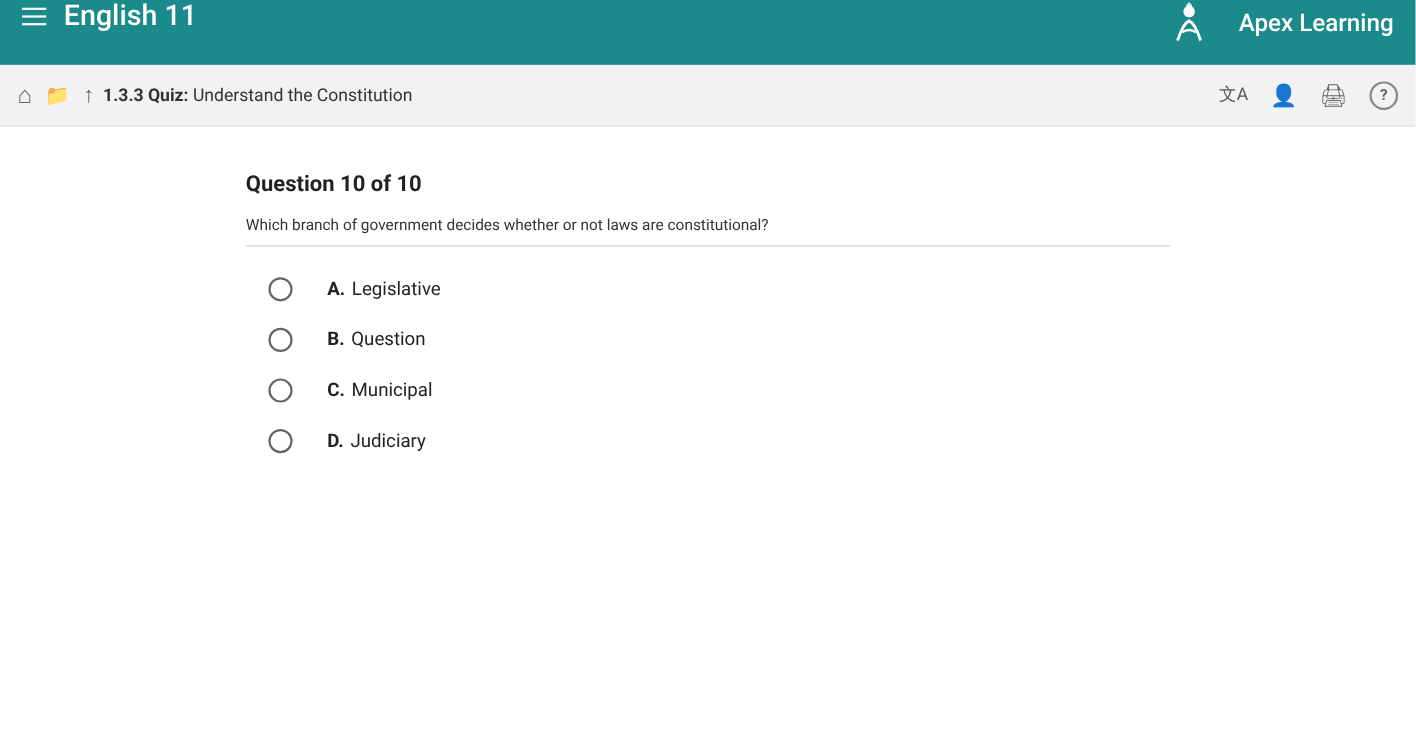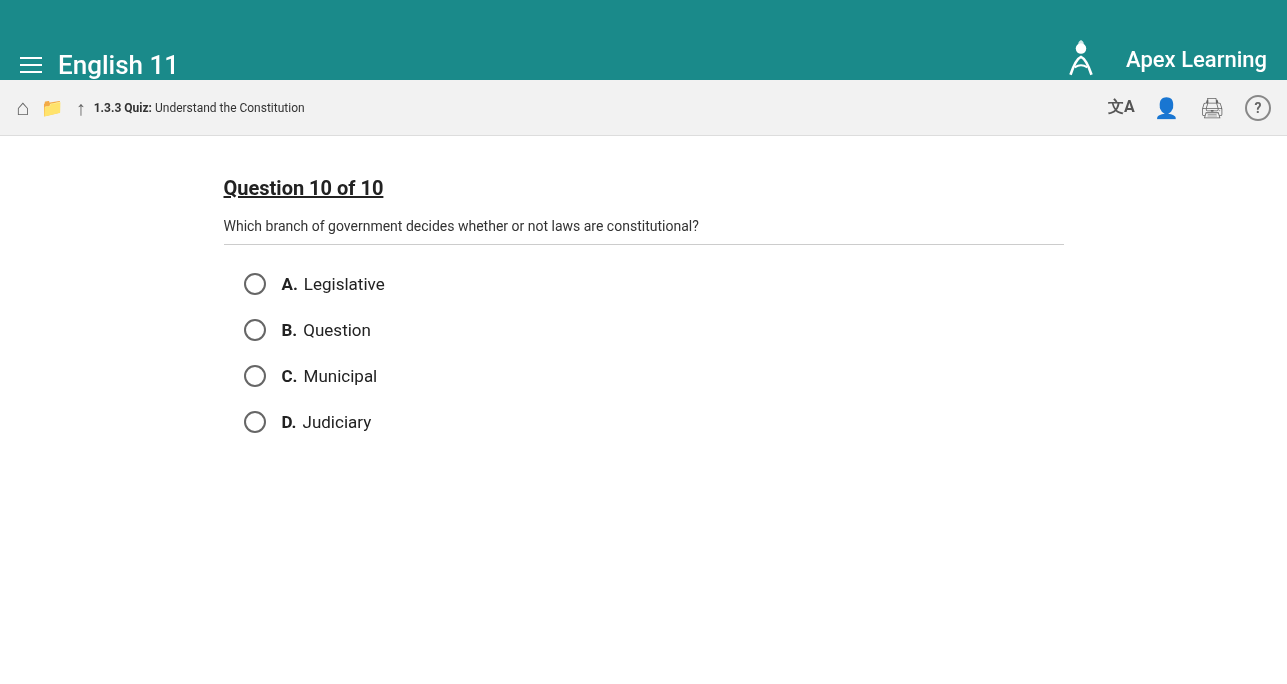--- a/index.html
+++ b/index.html
@@ -1,23 +1,23 @@
 <!DOCTYPE html>
 <html><head>
   <meta charset="utf-8">
   <style>
     * { box-sizing: border-box; margin: 0; padding: 0; }
     body { font-family: 'Roboto', Arial, sans-serif; background: #fff; }
 
     
     .top-nav {
       background: #1a8a8a;
-      height: 80px;
-      display: flex;
-      align-items: flex-end;
+      height: 59px;
+      display: flex;
+      align-items: flex-start;
       justify-content: space-between;
       padding: 0 20px;
     }
     .top-nav-left {
       display: flex;
       align-items: center;
       gap: 16px;
     }
     .hamburger-icon {
       display: flex;
@@ -78,60 +78,59 @@
       display: flex;
       align-items: center;
       gap: 8px;
     }
     .breadcrumb-up {
       font-size: 20px;
       color: #666;
       cursor: pointer;
     }
     .breadcrumb-text {
-      font-size: 12px;
+      font-size: 16px;
       color: #333;
     }
     .breadcrumb-text strong {
       font-weight: 700;
     }
 
     
     .main-content {
       max-width: 960px;
       margin: 0 auto;
       padding: 40px 60px;
     }
     .question-number {
       font-size: 20px;
       font-weight: 700;
       color: #222;
       margin-bottom: 18px;
-      text-decoration: underline;
     }
     .question-text {
       font-size: 14px;
       color: #333;
       margin-bottom: 10px;
     }
     .divider {
       border: none;
       border-top: 1px solid #ccc;
       margin-bottom: 28px;
     }
     .options-list {
       display: flex;
       flex-direction: column;
       gap: 24px;
       padding-left: 20px;
     }
     .option-item {
       display: flex;
       align-items: center;
-      gap: 16px;
+      gap: 32px;
       cursor: pointer;
     }
     .radio-circle {
       width: 22px;
       height: 22px;
       border-radius: 50%;
       border: 2px solid #666;
       background: #fff;
       flex-shrink: 0;
       cursor: pointer;
@@ -196,21 +195,21 @@
     <span class="nav-icon" style="font-size:18px;">📁</span>
     <div class="breadcrumb-section">
       <span class="breadcrumb-up">↑</span>
       <span class="breadcrumb-text">
         <strong>1.3.3  Quiz:</strong>
         <span>Understand the Constitution</span>
       </span>
     </div>
   </div>
   <div class="sub-nav-icons">
-    <span class="nav-icon" style="font-size:16px; font-weight:bold; color:#555;">文A</span>
+    <span class="nav-icon" style="font-size:16px; font-weight:normal; color:#555;">文A</span>
     <span class="nav-icon" style="font-size:20px;">👤</span>
     <span class="nav-icon" style="font-size:20px;">🖨</span>
     <span class="nav-icon" style="display:inline-flex;align-items:center;justify-content:center;border:2px solid #888;border-radius:50%;width:26px;height:26px;font-size:14px;font-weight:700;color:#666;">?</span>
   </div>
 </div>
 
 <main class="main-content">
   <div class="question-number">Question 10 of 10</div>
   <div class="question-text">Which branch of government decides whether or not laws are constitutional?</div>
   <hr class="divider">

